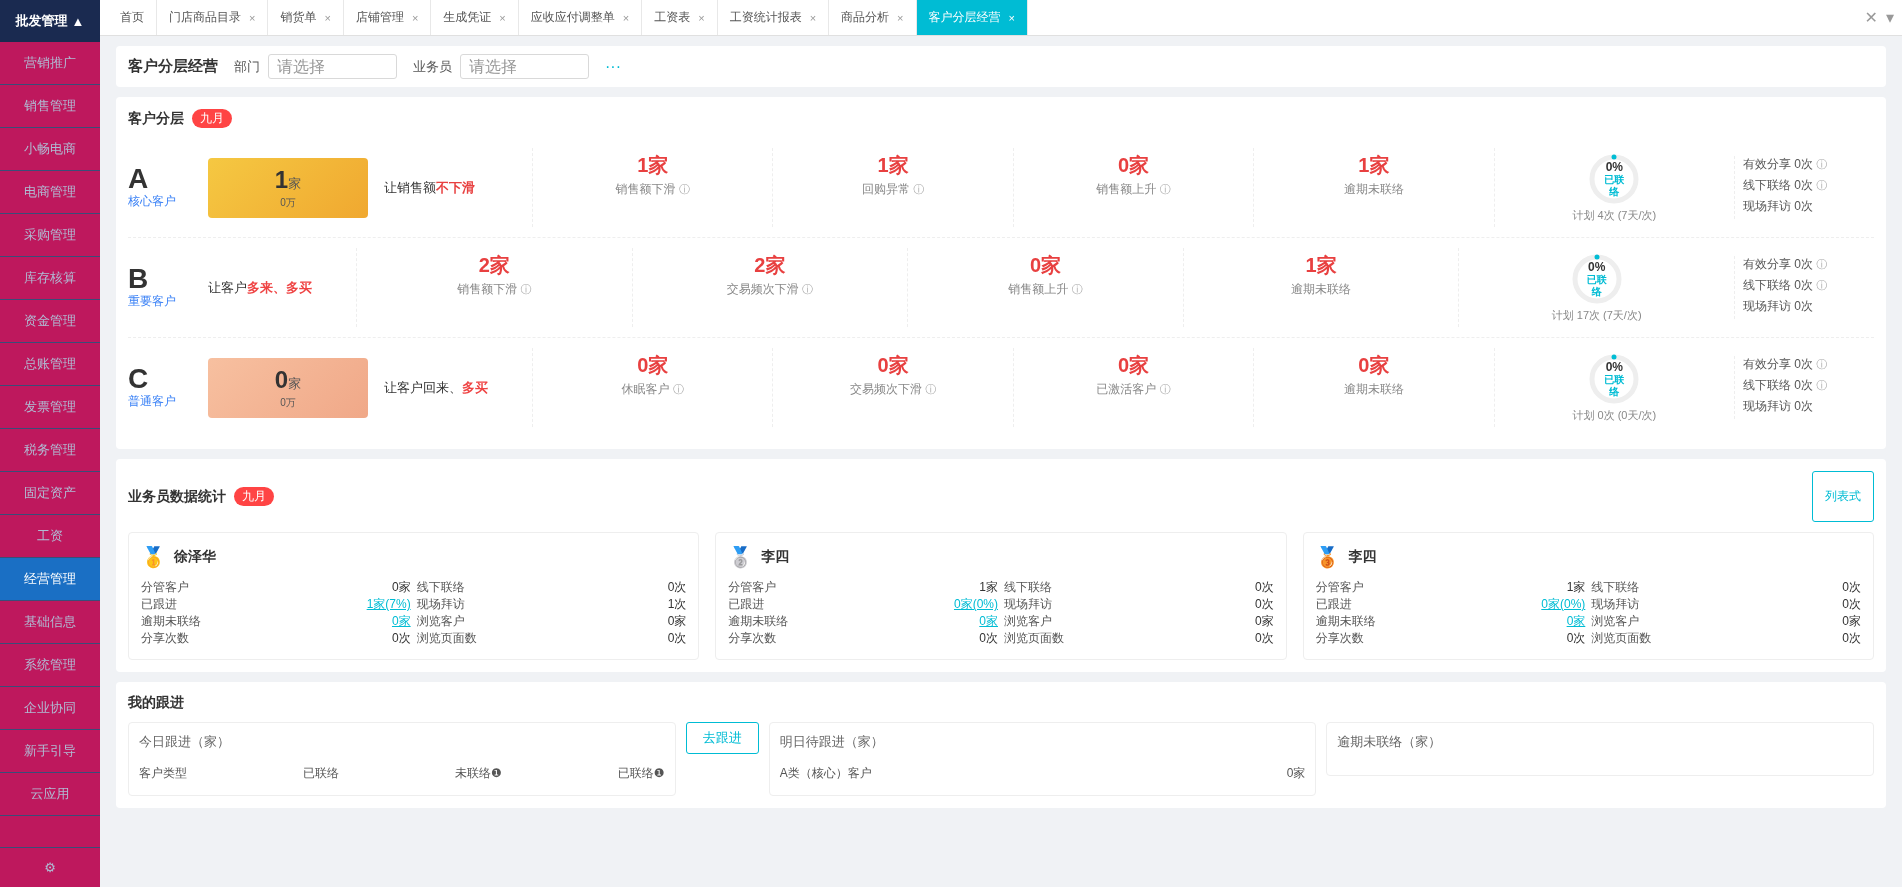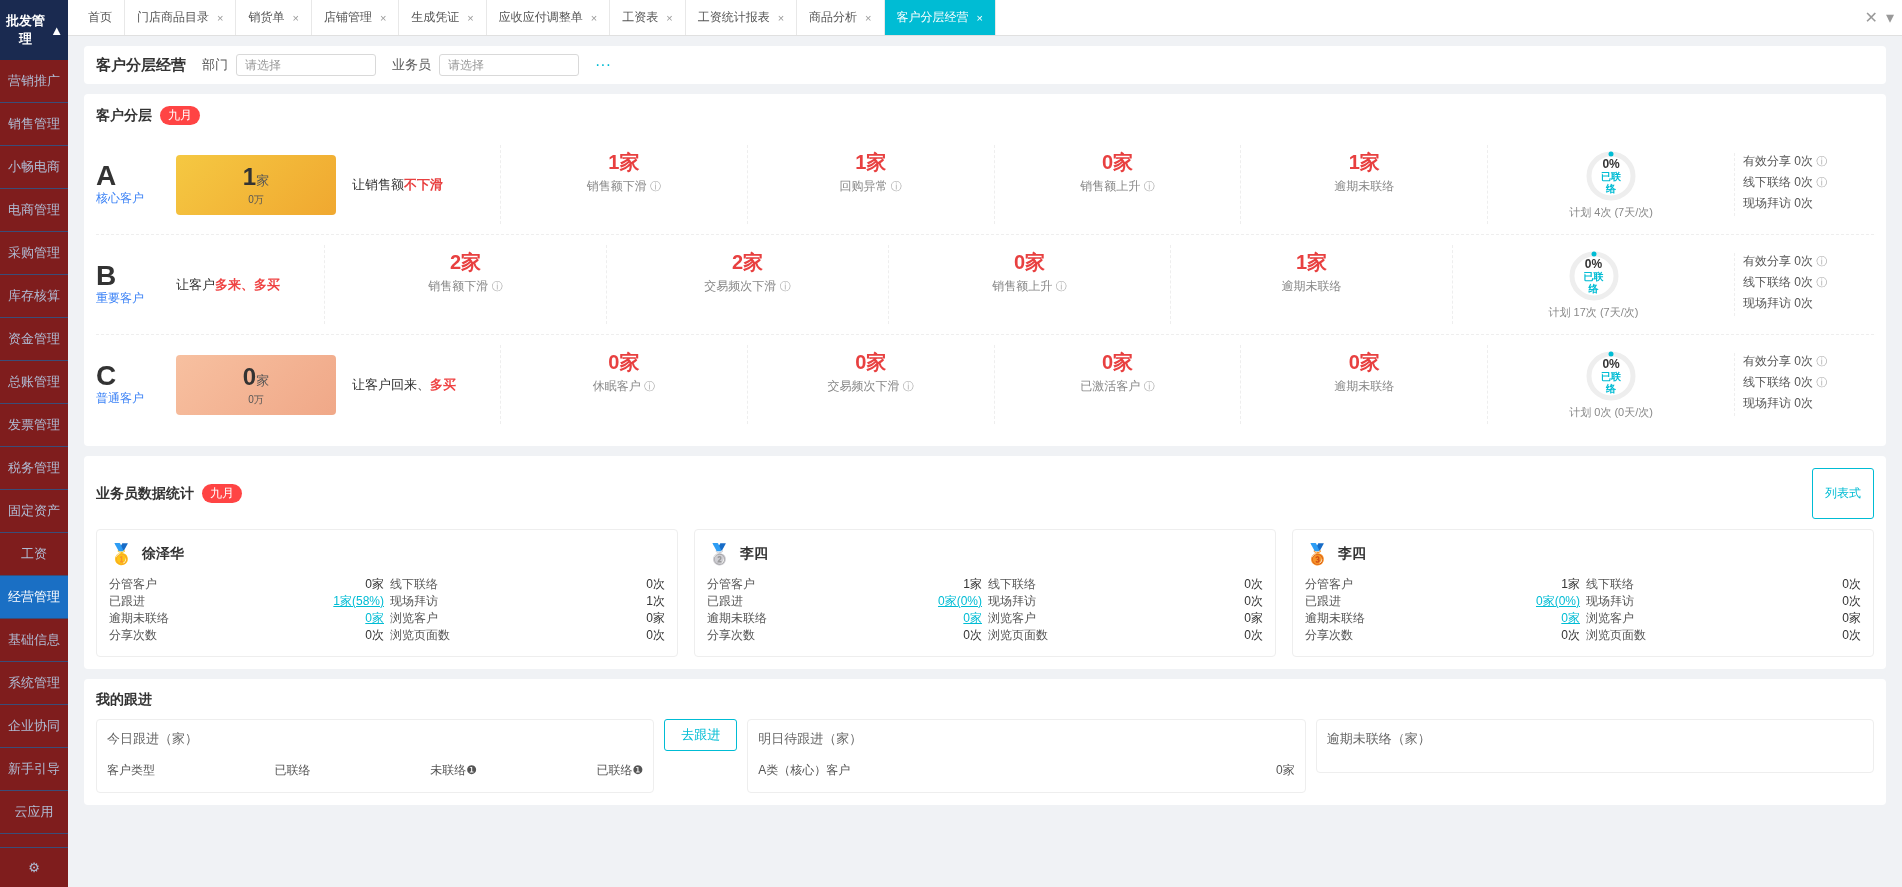--- a/index.html
+++ b/index.html
@@ -1,21 +1,21 @@
 <!DOCTYPE html>
 <html><head>
   <meta charset="utf-8">
   <style>
     * { box-sizing: border-box; margin: 0; padding: 0; }
     body { font-family: 'Microsoft YaHei', sans-serif; font-size: 13px; background: #f5f5f5; display: flex; height: 887px; overflow: hidden; }
 
     
     .sidebar {
-      width: 68px;
-      background: #7f1d1d;
+      width: 100px;
+      background: #be185d;
       display: flex;
       flex-direction: column;
       align-items: center;
       flex-shrink: 0;
       height: 100%;
       overflow-y: auto;
     }
     .sidebar-header {
       width: 100%;
       background: #1a2a50;
@@ -126,24 +126,24 @@
     .filter-group {
       display: flex;
       align-items: center;
       gap: 8px;
     }
     .filter-label { color: #555; font-size: 13px; }
     .filter-select {
       border: 1px solid #d9d9d9;
       border-radius: 3px;
       padding: 3px 35px 3px 8px;
-      font-size: 12px;
+      font-size: 16px;
       color: #999;
       background: #fff;
-      width: 140px;
+      width: 129px;
       cursor: pointer;
       appearance: none;
     }
     .more-btn { color: #00bcd4; cursor: pointer; font-size: 16px; }
 
     
     .section {
       background: #fff;
       border-radius: 4px;
       padding: 12px;
@@ -686,21 +686,21 @@
             <span class="sp-name">徐泽华</span>
           </div>
           <div class="sp-stats">
             <div>
               <div class="sp-stat-row">
                   <span>分管客户</span>
                   <span class="sp-stat-val">0家</span>
                 </div>
               <div class="sp-stat-row">
                   <span>已跟进</span>
-                  <span class="sp-stat-val link">1家(58%)</span>
+                  <span class="sp-stat-val link">1家(7%)</span>
                 </div>
               <div class="sp-stat-row">
                   <span>逾期未联络</span>
                   <span class="sp-stat-val link">0家</span>
                 </div>
               <div class="sp-stat-row">
                   <span>分享次数</span>
                   <span class="sp-stat-val">0次</span>
                 </div>
             </div>

